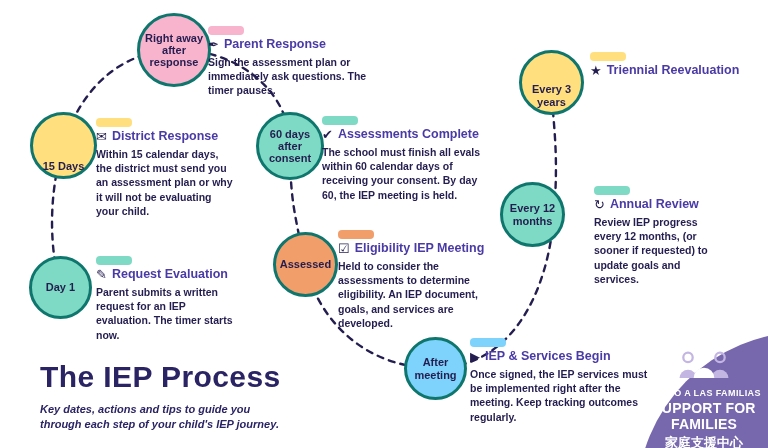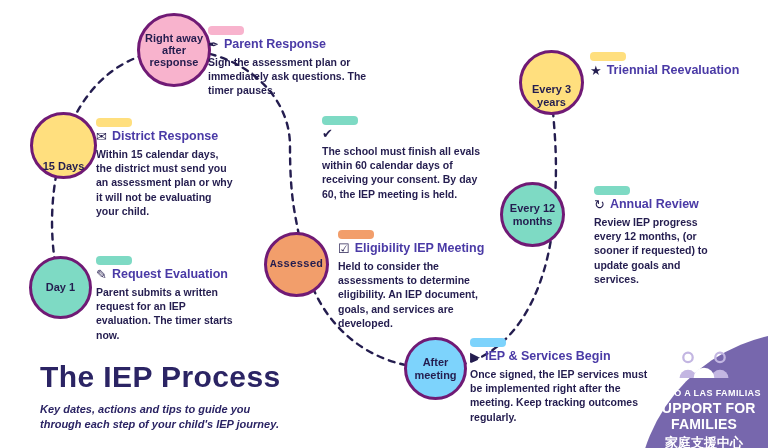--- a/index.html
+++ b/index.html
@@ -1,34 +1,34 @@
 <!DOCTYPE html>
 <html><head>
 <meta charset="utf-8">
 <style>
   html,body{margin:0;padding:0;background:#ffffff;}
   .canvas{position:relative;width:768px;height:448px;background:#ffffff;overflow:hidden;
           font-family:"Liberation Sans",sans-serif;color:#241d4f;}
   
   .connector{position:absolute;left:0;top:0;z-index:1;}
   
-  .node{position:absolute;z-index:3;border-radius:50%;border:3px solid #701a75;
+  .node{position:absolute;z-index:3;border-radius:50%;border:3px solid #0f766e;
         display:flex;align-items:center;justify-content:center;text-align:center;
         font-weight:800;font-size:11px;line-height:1.12;color:#241d4f;box-sizing:border-box;
         padding:4px;}
   .c-teal{background:#7edac4;}
   .c-yellow{background:#ffdf7e;align-items:flex-end;}
   .c-pink{background:#f8b3cd;}
   .c-orange{background:#f29e6b;}
   .c-lavender{background:#7dd3fc;}
   .n-day1{left:29px;top:256px;width:63px;height:63px;}
   .n-15days{left:30px;top:112px;width:67px;height:67px;}
   .n-rightaway{left:137px;top:13px;width:74px;height:74px;}
   .n-60days{left:256px;top:112px;width:68px;height:68px;}
-  .n-assessed{left:264px;top:232px;width:65px;height:65px;font-family:Liberation Mono, monospace;}
+  .n-assessed{left:273px;top:232px;width:65px;height:65px;}
   .n-aftermeeting{left:404px;top:337px;width:63px;height:63px;}
   .n-every12{left:500px;top:182px;width:65px;height:65px;}
   .n-every3{left:519px;top:50px;width:65px;height:65px;}
   
   .block{position:absolute;z-index:4;}
   .chip{width:36px;height:9px;border-radius:4px;margin-bottom:2px;}
   .head{display:flex;align-items:center;gap:5px;margin-bottom:4px;}
   .head .ic{font-size:13px;line-height:1;color:#241d4f;}
   .head .h{font-weight:800;font-size:12.5px;color:#4a3aa6;}
   .body{font-weight:700;font-size:10.5px;line-height:1.35;color:#241d4f;}
@@ -65,20 +65,23 @@
 
   <div class="node c-teal n-day1">
     <span>Day 1</span>
   </div>
   <div class="node c-yellow n-15days">
     <span>15 Days</span>
   </div>
   <div class="node c-pink n-rightaway">
     <span>Right away after response</span>
   </div>
+  <div class="node c-teal n-60days">
+    <span>60 days after consent</span>
+  </div>
   <div class="node c-orange n-assessed">
     <span>Assessed</span>
   </div>
   <div class="node c-lavender n-aftermeeting">
     <span>After meeting</span>
   </div>
   <div class="node c-teal n-every12">
     <span>Every 12 months</span>
   </div>
   <div class="node c-yellow n-every3">
@@ -109,20 +112,21 @@
       <span class="ic">✒</span>
       <span class="h">Parent Response</span>
     </div>
     <div class="body">Sign the assessment plan or immediately ask questions. The timer pauses.</div>
   </div>
 
   <div class="block b3">
     <div class="chip c-teal"></div>
     <div class="head">
       <span class="ic">✔</span>
+      <span class="h">Assessments Complete</span>
     </div>
     <div class="body">The school must finish all evals within 60 calendar days of receiving your consent. By day 60, the IEP meeting is held.</div>
   </div>
 
   <div class="block b4">
     <div class="chip c-orange"></div>
     <div class="head">
       <span class="ic">☑</span>
       <span class="h">Eligibility IEP Meeting</span>
     </div>

